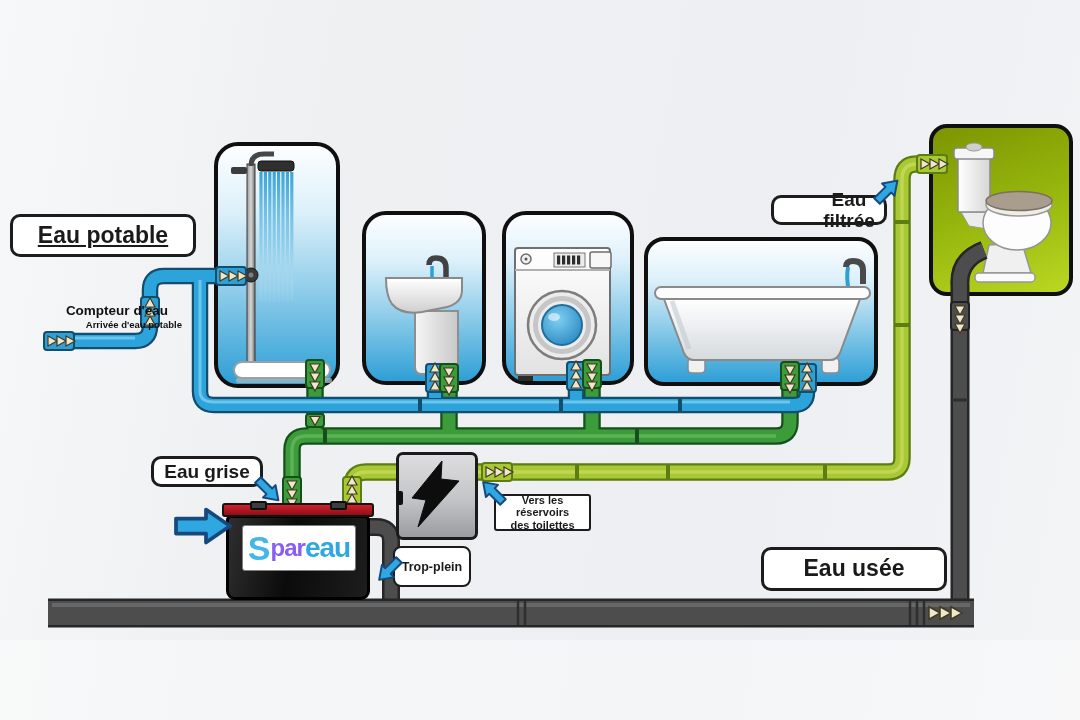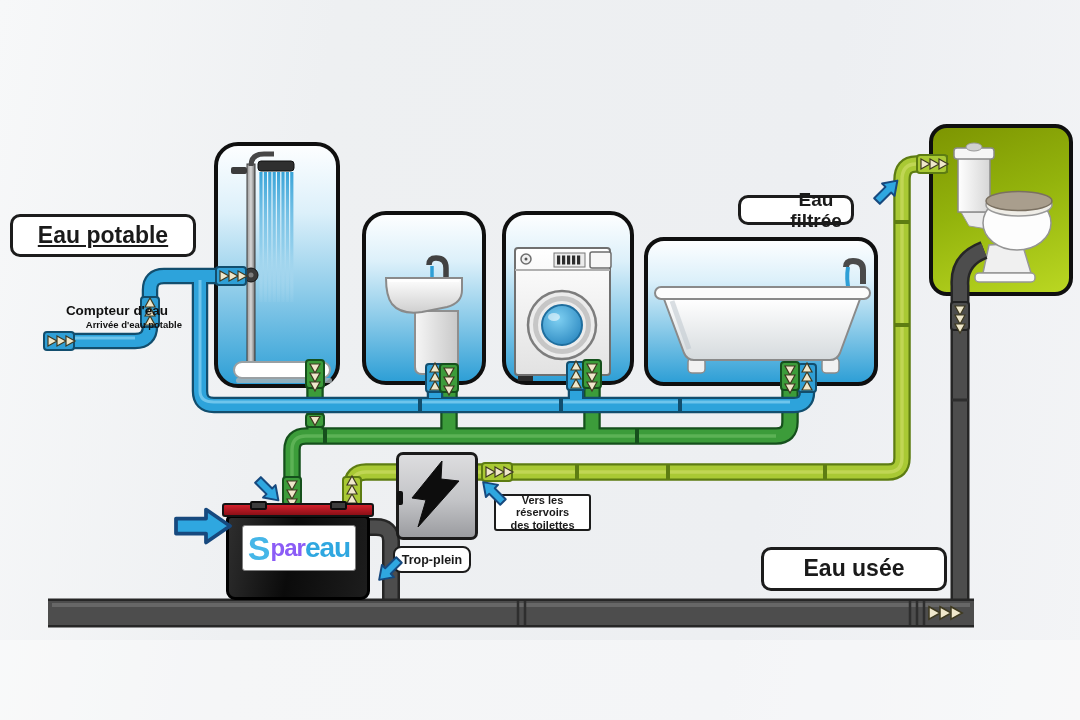--- a/index.html
+++ b/index.html
@@ -43,23 +43,23 @@
     background:linear-gradient(180deg,#dddddf 0%,#c3c4c7 55%,#9b9ca0 100%);
     border:3px solid #1b1b1b;border-radius:7px;box-sizing:border-box;}
   #filter .slot{position:absolute;left:-2px;top:36px;width:6px;height:14px;background:#101010;border-radius:2px;}
   #filter svg{position:absolute;left:0;top:0;}
   
   .callout{position:absolute;background:#fff;border:3px solid #1c1c1c;border-radius:10px;
     color:#1a1a1a;font-weight:bold;display:flex;flex-direction:column;align-items:center;
     justify-content:center;text-align:center;z-index:4;box-sizing:border-box;line-height:1.12;}
   #lbl-potable{left:10px;top:214px;width:186px;height:43px;font-size:23px;text-decoration:underline;}
   #lbl-grise{left:151px;top:456px;width:112px;height:31px;font-size:19px;border-width:3px;}
-  #lbl-filtree{left:738px;top:195px;width:116px;height:30px;font-size:19px;border-width:3px;padding-left:40px;}
+  #lbl-filtree{left:771px;top:195px;width:116px;height:30px;font-size:19px;border-width:3px;padding-left:40px;}
   #lbl-usee{left:761px;top:547px;width:186px;height:44px;font-size:23px;}
-  #lbl-tropplein{left:393px;top:546px;width:78px;height:27px;font-size:12.5px;border-width:2px;border-radius:8px;}
+  #lbl-tropplein{left:393px;top:546px;width:78px;height:41px;font-size:12.5px;border-width:2px;border-radius:8px;}
   #lbl-reservoirs{left:494px;top:494px;width:97px;height:37px;font-size:11px;border-width:2.5px;border-radius:3px;}
   #lbl-compteur{position:absolute;left:52px;top:303px;width:130px;text-align:center;color:#111;z-index:4;}
   #lbl-compteur .l1{font-size:13.5px;font-weight:bold;display:block;}
   #lbl-compteur .l2{font-size:9.5px;font-weight:bold;display:block;margin-top:1px;text-align:right;}
   .arrows{position:absolute;left:0;top:0;z-index:5;pointer-events:none;}
 </style>
 </head>
 <body>
 
 <div class="canvas">
@@ -326,20 +326,23 @@
   <div id="filter">
     <div class="slot"></div>
     <svg width="76" height="82" viewBox="0 0 76 82">
       <path d="M43 6 L13 43 L27 45 L19 72 L60 26 L42 24 Z" fill="#0d0d0d" stroke="#0d0d0d" stroke-width="1" stroke-linejoin="round"></path>
     </svg>
   </div>
 
   <div class="callout" id="lbl-potable">
     <span>Eau potable</span>
   </div>
+  <div class="callout" id="lbl-grise">
+    <span>Eau grise</span>
+  </div>
   <div class="callout" id="lbl-filtree">
     <span>Eau filtrée</span>
   </div>
   <div class="callout" id="lbl-usee">
     <span>Eau usée</span>
   </div>
   <div class="callout" id="lbl-tropplein">
     <span>Trop-plein</span>
   </div>
   <div class="callout" id="lbl-reservoirs">

